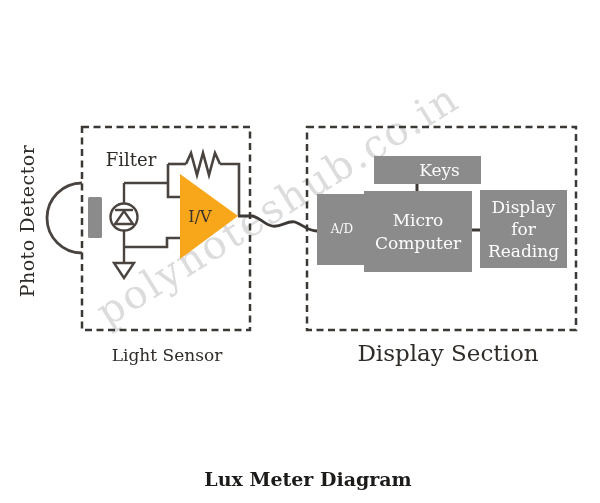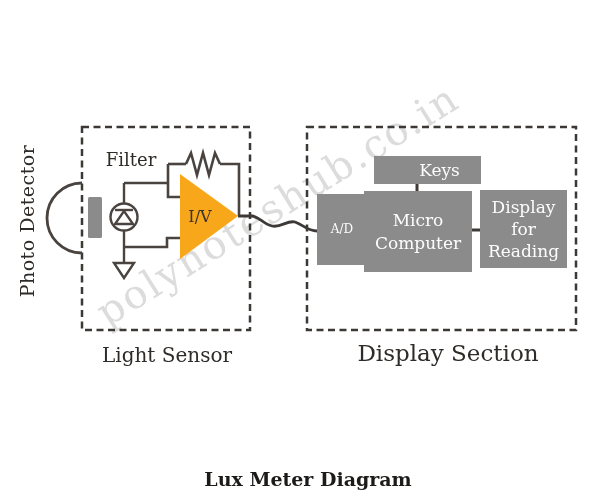--- a/index.html
+++ b/index.html
@@ -24,21 +24,21 @@
   .svg-layer{position:absolute;left:0;top:0;}
   .lbl{
     position:absolute;
     color:#2e2b28;
     white-space:nowrap;
     transform:translate(-50%,-50%);
   }
   .lbl.photo-detector{left:27px;top:221px;font-size:19px;letter-spacing:0.5px;transform:translate(-50%,-50%) rotate(-90deg);}
   .lbl.filter{left:131px;top:159px;font-size:18px;}
   .lbl.iv{left:200px;top:216px;font-size:16px;font-weight:400;color:#39342e;}
-  .lbl.light-sensor{left:167px;top:355px;font-size:20px;}
+  .lbl.light-sensor{left:167px;top:355px;font-size:17px;}
   .lbl.display-section{left:448px;top:353px;font-size:23px;}
   .lbl.title{left:308px;top:479px;font-size:19px;font-weight:700;color:#1d1b19;}
   .block{
     position:absolute;
     background:#8b8b8b;
     color:#fdfdfd;
     display:flex;
     align-items:center;
     justify-content:center;
     text-align:center;

